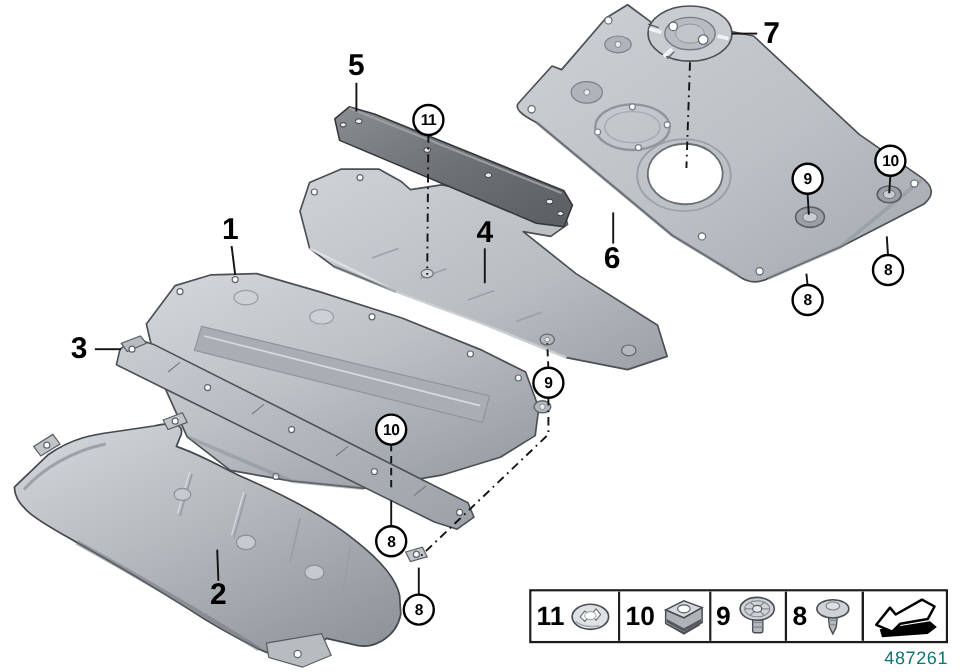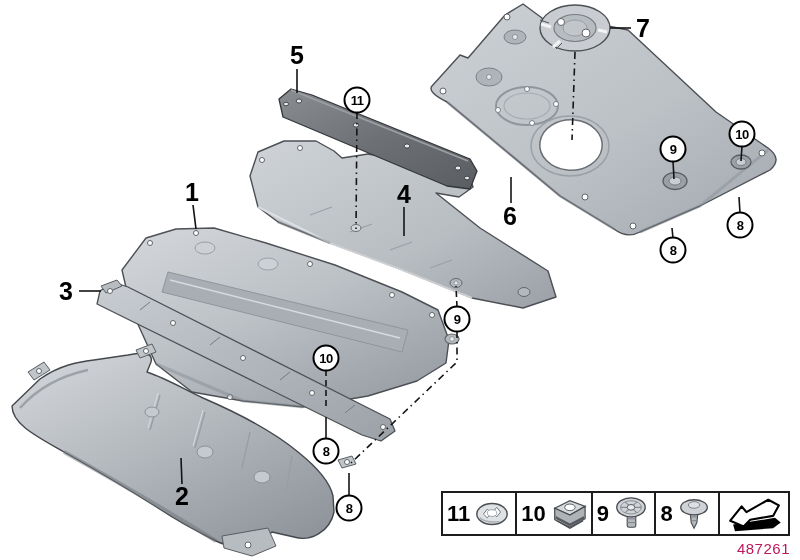--- a/index.html
+++ b/index.html
@@ -22,21 +22,21 @@
   }
   .legend .cell{
     flex:1 1 0;border-right:2px solid #1d1d1d;display:flex;align-items:center;
     padding:1px 2px 1px 4px;box-sizing:border-box;background:#fff;
   }
   .legend .cell:last-child{border-right:none;justify-content:center;}
   .legend .num{font-weight:bold;font-size:22px;color:#000;line-height:1;margin-right:1px;}
   .legend svg{display:block;}
   .drawing-number{
     position:absolute;left:660px;top:540px;width:130px;text-align:right;
-    font-size:15px;color:#be185d;letter-spacing:0.5px;z-index:6;
+    font-size:15px;color:#0f766e;letter-spacing:0.5px;z-index:6;
   }
 </style>
 </head>
 <body>
 
 <div class="stage">
 
   <svg class="art" width="800" height="560" viewBox="0 0 800 560">
     <defs>
       <linearGradient id="g6" x1="0" y1="0" x2="1" y2="1">

